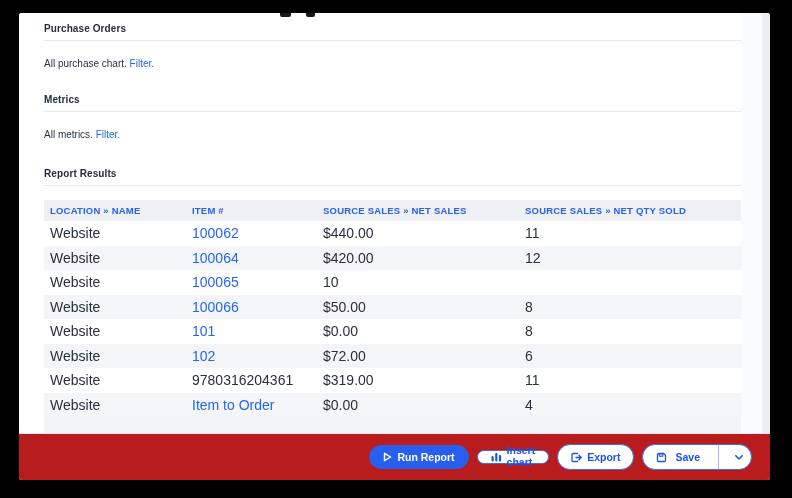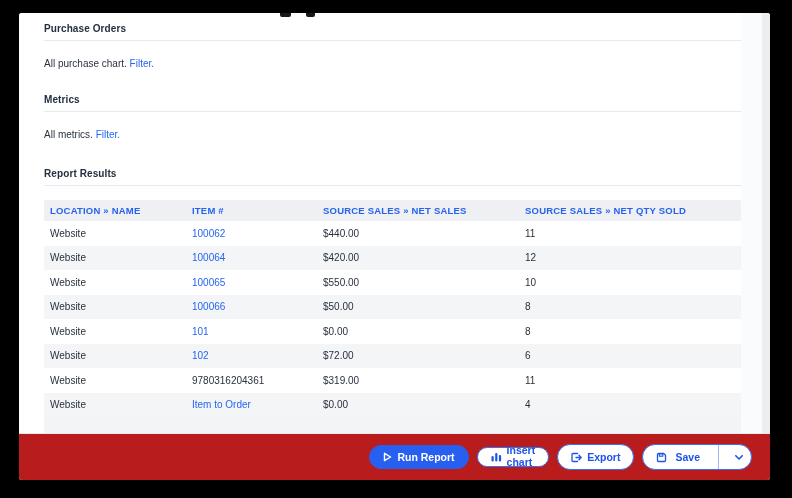--- a/index.html
+++ b/index.html
@@ -92,21 +92,21 @@
   .t-head .cell {
     font-size: 9.5px;
     font-weight: 700;
     color: #2563eb;
     letter-spacing: .2px;
   }
   .t-body-row { height: 24.5px; background: #fff; }
   .t-body-row.stripe { background: #f4f5f7; }
   .cell {
     padding-left: 6px;
-    font-size: 10px;
+    font-size: 14px;
     color: #28313e;
     white-space: nowrap;
     overflow: hidden;
   }
   .item-link { color: #2566f1; cursor: pointer; }
   .item-plain { color: #28313e; }
 
   
   .pagination {
     height: 30px;
@@ -144,21 +144,21 @@
     font-weight: 700;
     cursor: pointer;
     line-height: 1;
   }
   .btn-primary {
     background: #2760f0;
     border: 1px solid #2760f0;
     color: #fff;
     height: 24px;
   }
-  .btn-insert { height: 20px; }
+  .btn-insert { height: 14px; }
   .two-line { text-align: left; line-height: 1.1; }
   .btn-split { padding-right: 0; gap: 8px; }
   .split-divider {
     width: 1px;
     align-self: stretch;
     background: #9db9f7;
     margin-left: 10px;
   }
   .caret-zone {
     display: flex;
@@ -215,21 +215,20 @@
         </div>
         <div class="t-row t-body-row stripe">
           <div class="cell">Website</div>
           <div class="cell"><a class="item-link">100064</a></div>
           <div class="cell">$420.00</div>
           <div class="cell">12</div>
         </div>
         <div class="t-row t-body-row">
           <div class="cell">Website</div>
           <div class="cell"><a class="item-link">100065</a></div>
-          <div class="cell">$550.00</div>
           <div class="cell">10</div>
         </div>
         <div class="t-row t-body-row stripe">
           <div class="cell">Website</div>
           <div class="cell"><a class="item-link">100066</a></div>
           <div class="cell">$50.00</div>
           <div class="cell">8</div>
         </div>
         <div class="t-row t-body-row">
           <div class="cell">Website</div>

